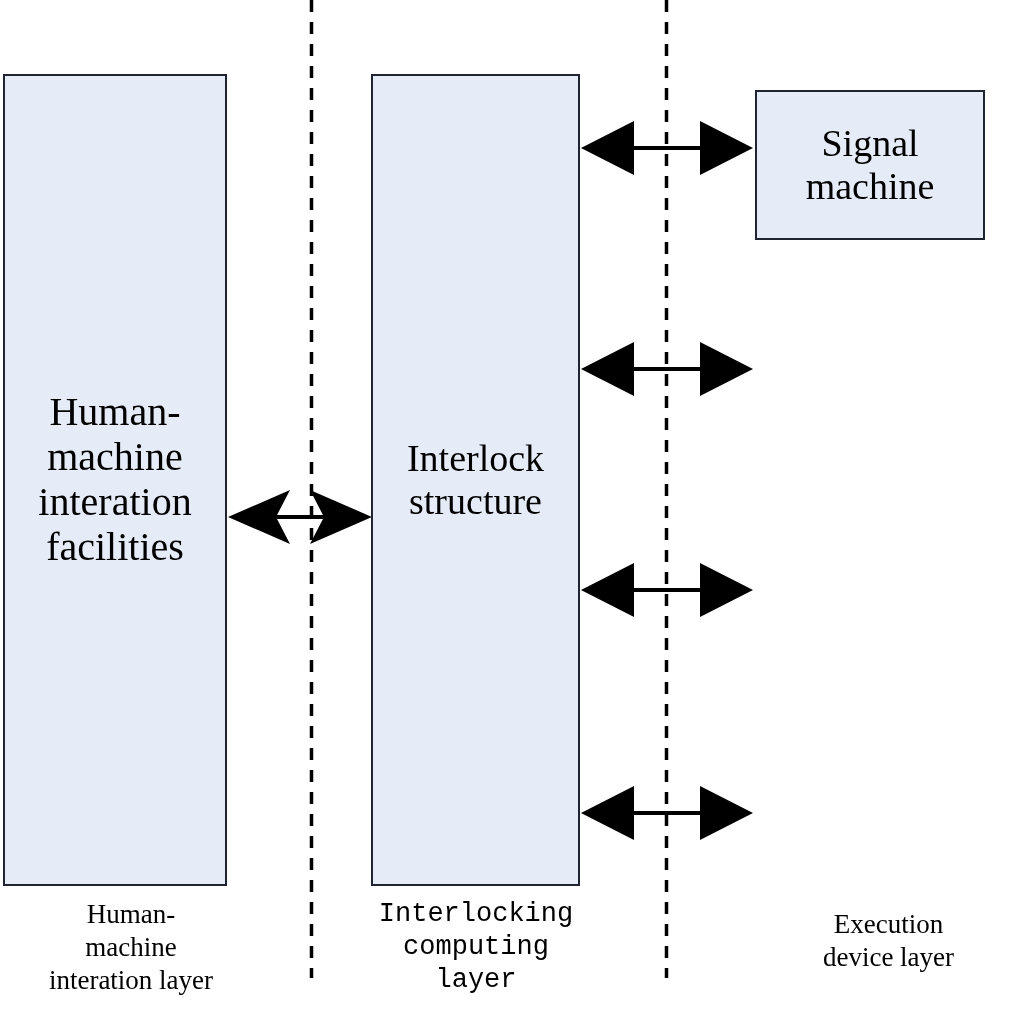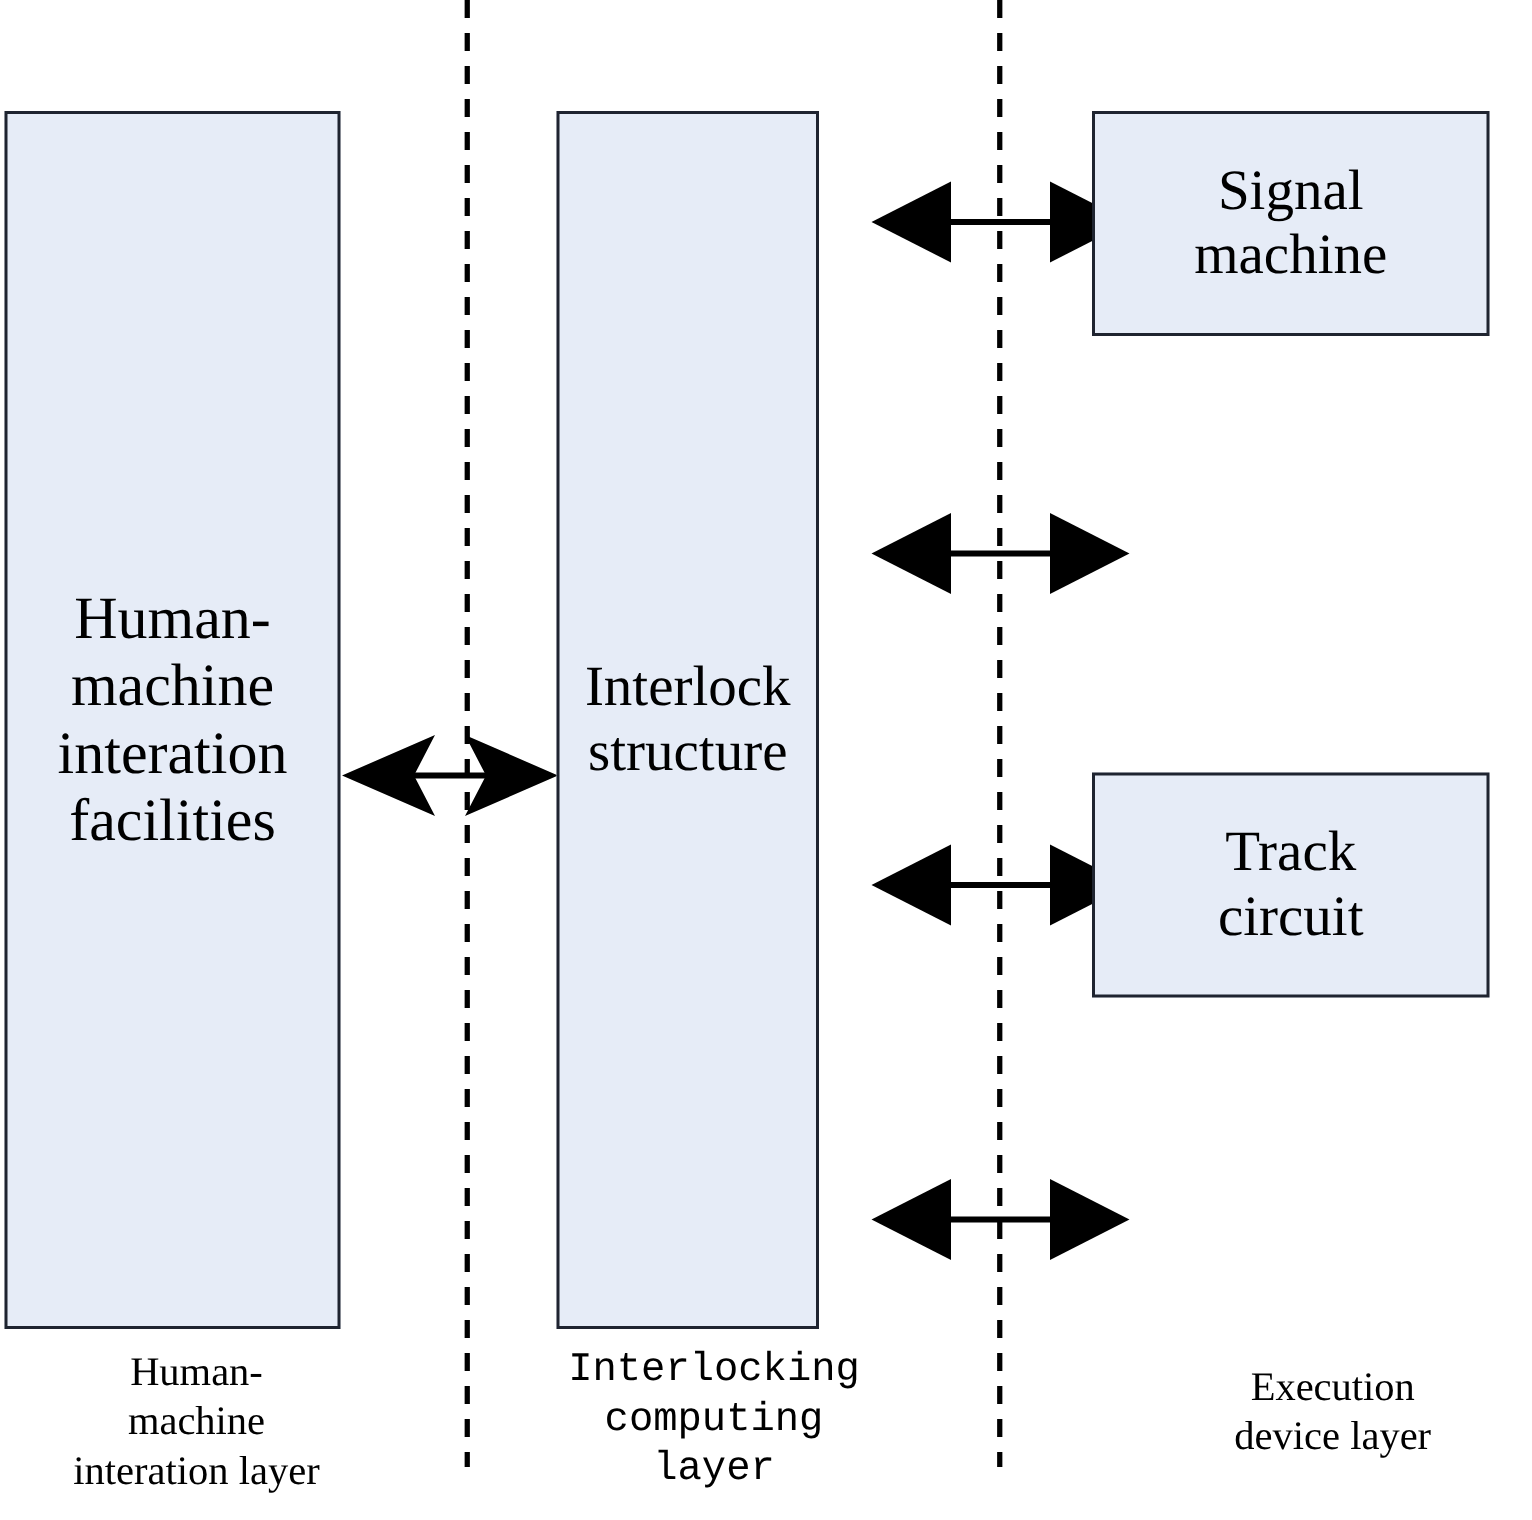--- a/index.html
+++ b/index.html
@@ -49,30 +49,31 @@
     top: 74px;
     width: 224px;
     height: 812px;
   }
   #box-hmi .node-label { font-size: 40px; }
 
   
   #box-interlock {
     left: 371px;
     top: 74px;
-    width: 175px;
+    width: 209px;
     height: 812px;
   }
   #box-interlock .node-label { font-size: 38px; }
 
   
   .device-box {
-    left: 728px;
-    width: 265px;
+    left: 755px;
+    width: 230px;
     height: 150px;
+    margin-top: 16px;
   }
   .device-box .node-label { font-size: 38px; }
   #box-signal  { top: 74px; }
   #box-turnout { top: 294px; }
   #box-track   { top: 515px; }
   #box-other   { top: 738px; }
 
   
   .layer-caption {
     position: absolute;
@@ -154,24 +155,20 @@
     <span class="node-label">Interlock
 structure</span>
   </div>
 
   <div class="node-box device-box" id="box-signal">
     <span class="node-label">Signal
 machine</span>
   </div>
 
 
-  <div class="node-box device-box" id="box-track">
-    <span class="node-label">Track
-circuit</span>
-  </div>
 
 
   <div class="layer-caption" id="caption-hmi">Human-
 machine
 interation layer</div>
 
   <div class="layer-caption" id="caption-interlock">Interlocking
 computing
 layer</div>
 

